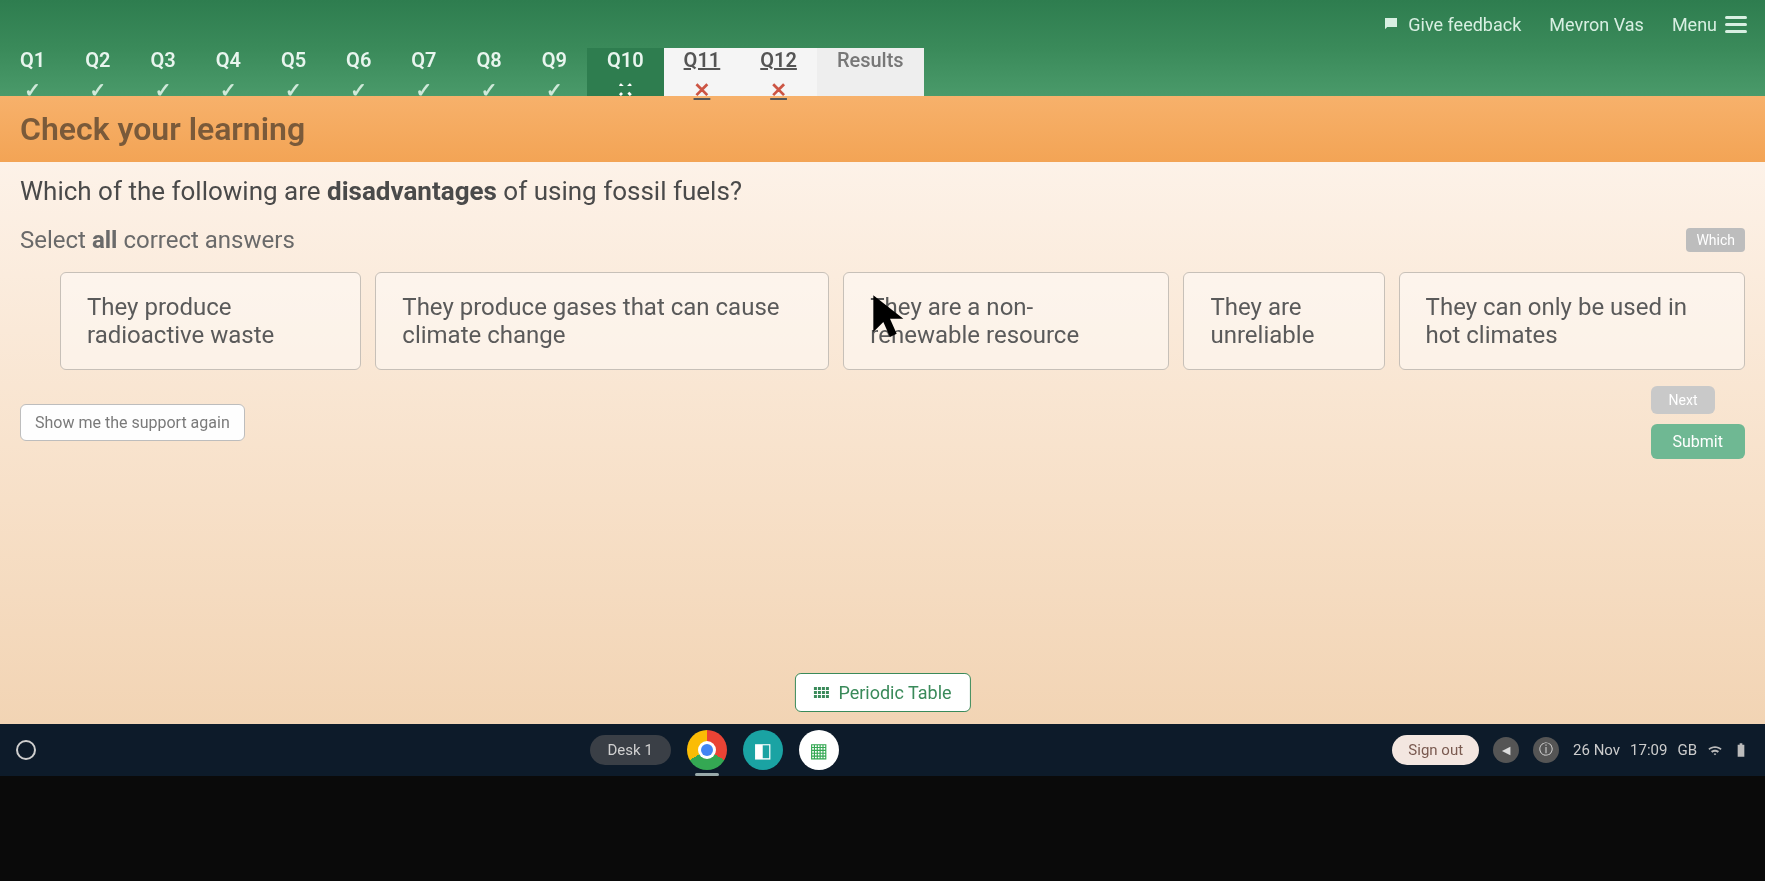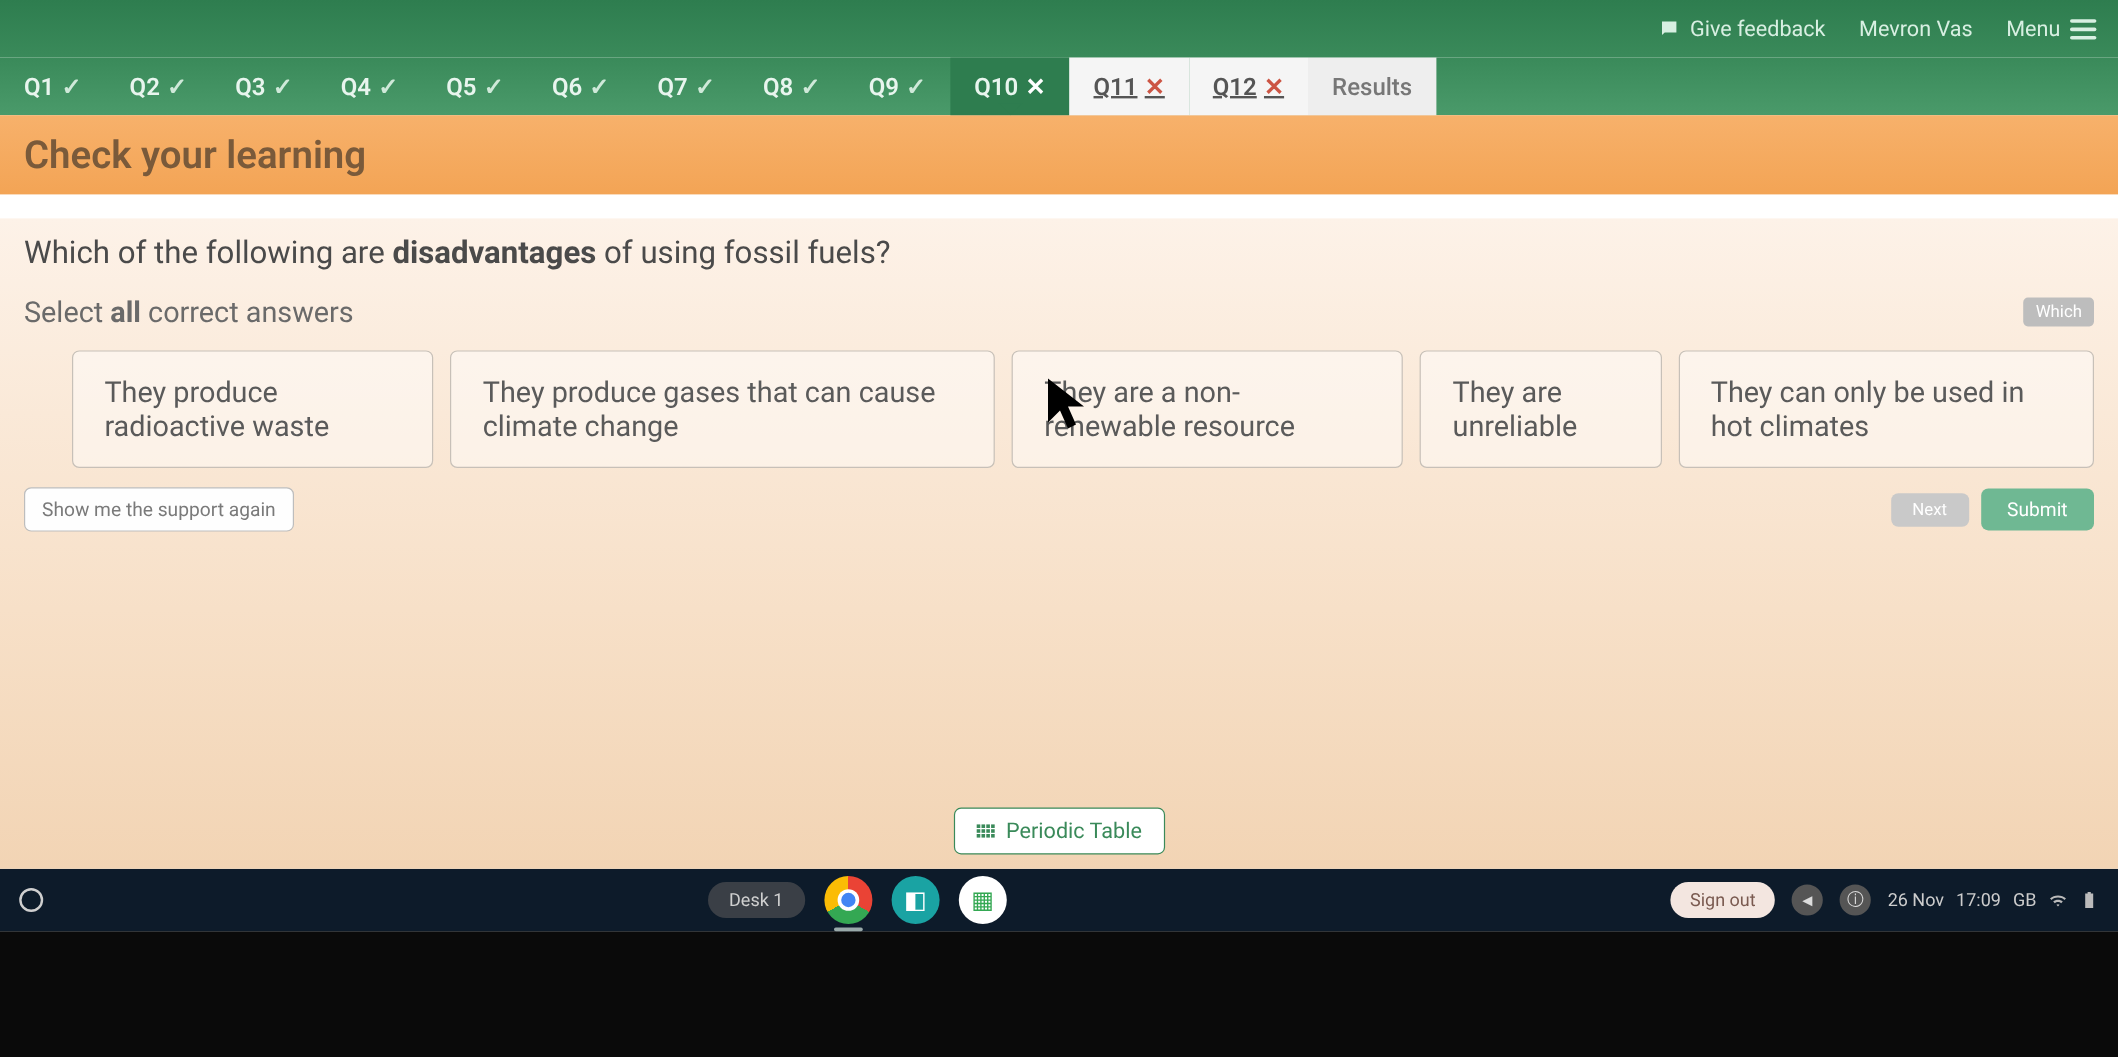--- a/index.html
+++ b/index.html
@@ -10,51 +10,51 @@
 
   
   .topbar { height: 48px; background: linear-gradient(to bottom, #2e7d4f, #3a8a5a); display: flex; align-items: center; justify-content: flex-end; padding: 0 18px; gap: 28px; }
   .topbar .tb-item { color: #d8efe2; font-size: 18px; display: flex; align-items: center; gap: 8px; cursor: pointer; }
   .topbar .tb-item svg { width: 18px; height: 18px; }
   .menu-lines { display: flex; flex-direction: column; gap: 4px; }
   .menu-lines span { display: block; width: 22px; height: 3px; background: #d8efe2; border-radius: 2px; }
 
   
   .qnav { height: 48px; display: flex; align-items: stretch; background: linear-gradient(to bottom, #3a8a5a, #4a9a6a); }
-  .qtab { display: flex; align-items: center; gap: 6px; padding: 0 20px; color: #e8f5ee; font-size: 20px; font-weight: 600; cursor: pointer; position: relative; }
+  .qtab { display: flex; align-items: center; gap: 6px; padding: 0 20px; color: #e8f5ee; font-size: 20px; font-weight: 600; cursor: pointer; position: relative; flex-direction: column; }
   .qtab.active { background: #2e7d4f; }
   .qtab.light { background: #f5f5f5; color: #555; text-decoration: underline; }
   .qtab.results { background: #eeeeee; color: #777; font-weight: 500; }
   .qtab .tick { color: #cfe9d9; }
   .qtab.light .cross { color: #cc5544; font-weight: 700; }
   .qtab.active .cross { color: #fff; font-weight: 700; }
   .qtab.active::after { content: ""; position: absolute; left: 50%; bottom: -10px; transform: translateX(-50%); border: 10px solid transparent; border-top-color: #2e7d4f; }
 
   
   .strip { background: linear-gradient(to bottom, #f7b16b, #f3a455); padding: 14px 20px; }
   .strip h2 { color: #7a5a3a; font-size: 32px; font-weight: 600; }
 
   
-  .qarea { background: linear-gradient(to bottom, #fdf2e8, #f7e0c8 60%, #f2d4b4); flex: 1; padding: 14px 20px 0 20px; position: relative; margin-top: 20px; }
+  .qarea { background: linear-gradient(to bottom, #fdf2e8, #f7e0c8 60%, #f2d4b4); flex: 1; padding: 14px 20px 0 20px; position: relative; }
   .question { font-size: 26px; color: #4a4a4a; margin-bottom: 20px; }
   .question b { font-weight: 700; }
   .instr-row { display: flex; align-items: center; justify-content: space-between; margin-bottom: 18px; }
   .instr { font-size: 24px; color: #6a6a6a; }
   .instr b { font-weight: 700; }
   .flag-pill { background: #bdbdbd; color: #fff; font-size: 14px; padding: 4px 10px; border-radius: 4px; }
 
   .answers { display: flex; gap: 14px; padding-left: 40px; }
   .answer { border: 1px solid #c7c0b8; border-radius: 6px; padding: 20px 26px; font-size: 24px; color: #5a5a5a; background: rgba(255,255,255,0.45); cursor: pointer; }
 
   .bottom-row { display: flex; align-items: center; justify-content: space-between; margin-top: 16px; padding-bottom: 14px; }
   .support-btn { border: 1px solid #bdbdbd; background: #fefefe; color: #7a7a7a; font-size: 16px; padding: 8px 14px; border-radius: 6px; cursor: pointer; }
   .periodic-btn { border: 1px solid #3a8a5a; background: #fff; color: #3a8a5a; font-size: 18px; padding: 8px 18px; border-radius: 6px; cursor: pointer; display: flex; align-items: center; gap: 10px; position: absolute; left: 50%; transform: translateX(-50%); bottom: 12px; justify-content: flex-end; }
   .periodic-btn .grid-icon { display: inline-grid; grid-template-columns: repeat(4, 3px); grid-auto-rows: 3px; gap: 1px; }
   .periodic-btn .grid-icon i { background: #3a8a5a; }
-  .right-pills { display: flex; flex-direction: row; gap: 10px; align-items: center; }
+  .right-pills { display: flex; flex-direction: column; gap: 10px; align-items: flex-start; }
   .pill-grey { background: #c9c9c9; color: #fff; font-size: 14px; padding: 6px 18px; border-radius: 6px; }
   .pill-green { background: #6fb893; color: #fff; font-size: 16px; padding: 8px 22px; border-radius: 6px; }
 
   
   .shelf { height: 52px; background: #0d1b2a; display: flex; align-items: center; padding: 0 16px; color: #d0d0d0; font-size: 15px; gap: 14px; }
   .shelf .left { display: flex; align-items: center; gap: 20px; }
   .shelf .center { flex: 1; display: flex; align-items: center; justify-content: center; gap: 16px; }
   .shelf .right { display: flex; align-items: center; gap: 14px; }
   .circle-icon { width: 20px; height: 20px; border: 2px solid #cfcfcf; border-radius: 50%; }
   .desk-pill { background: #3a3f46; color: #d0d0d0; padding: 6px 18px; border-radius: 18px; font-size: 15px; }

